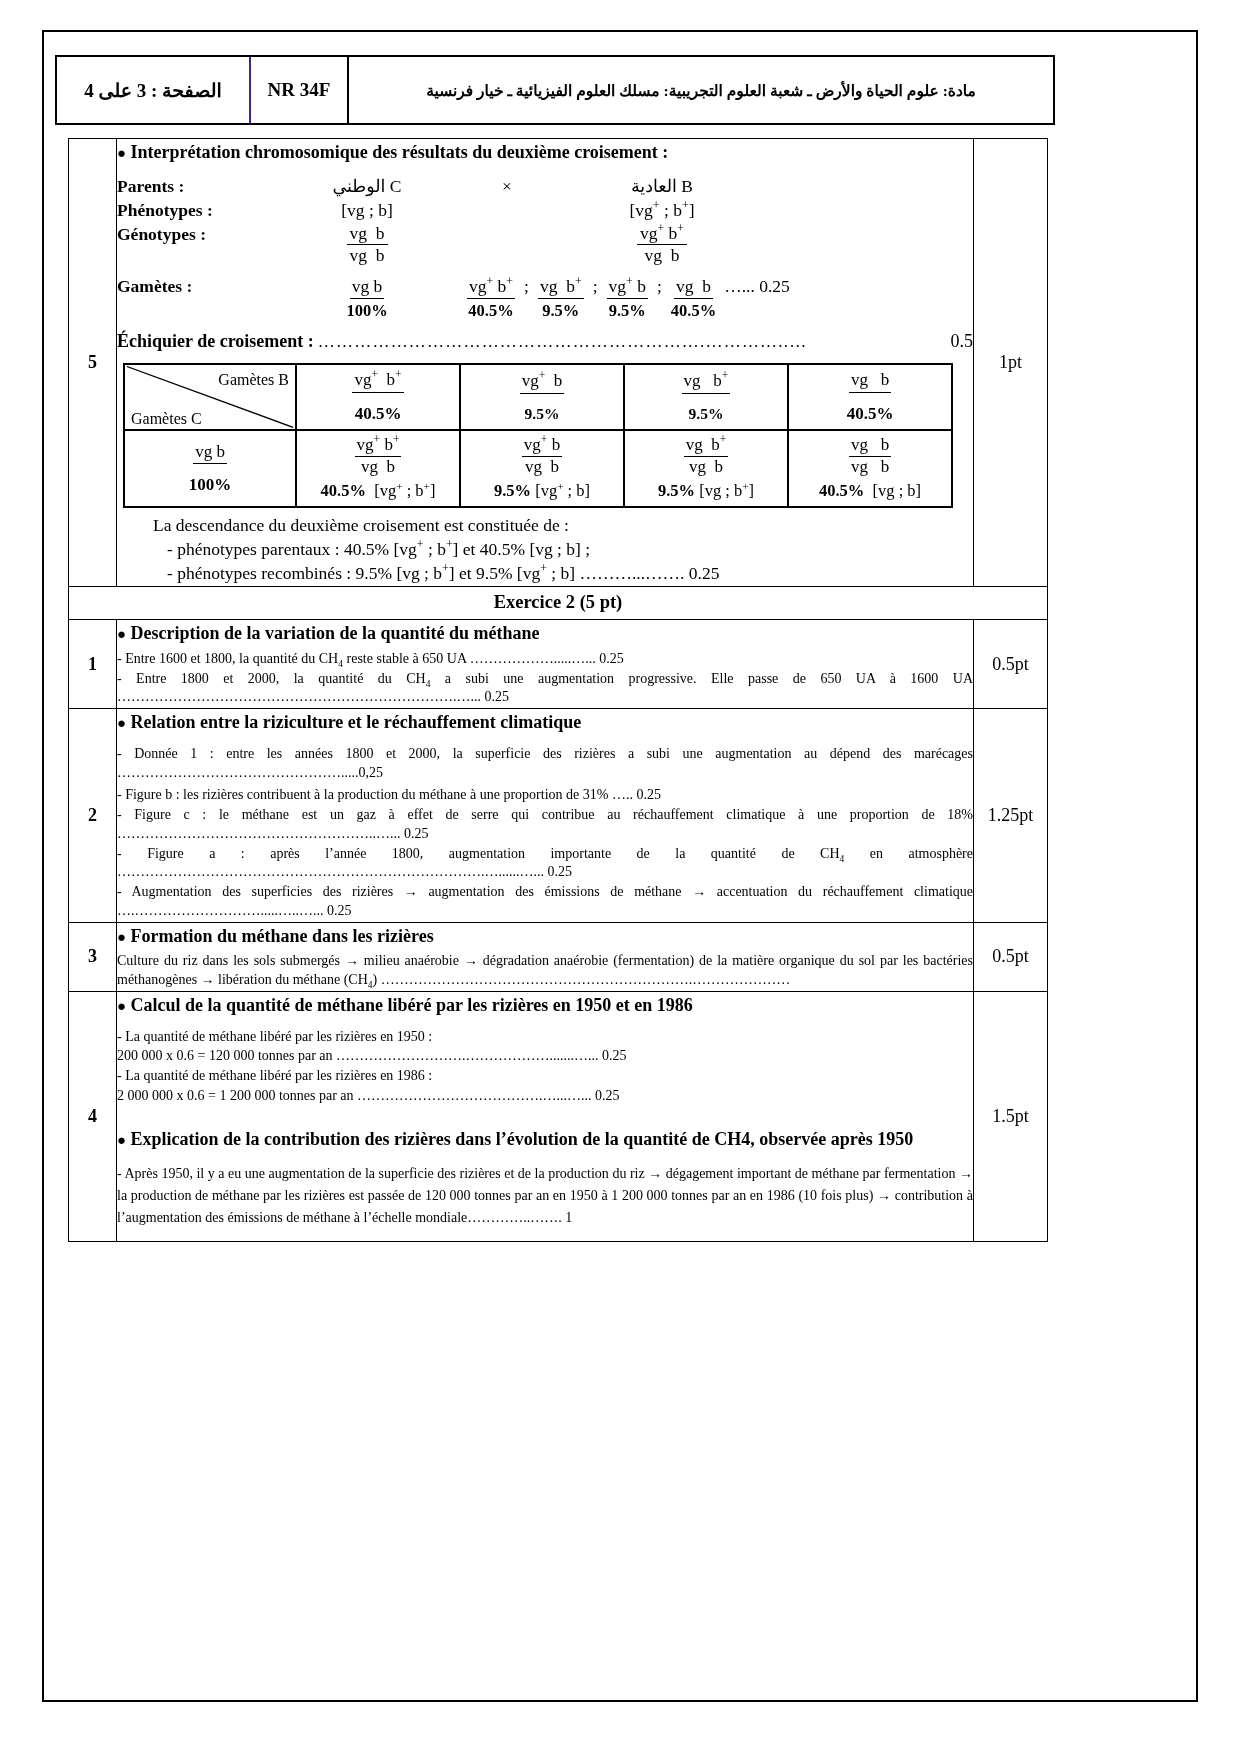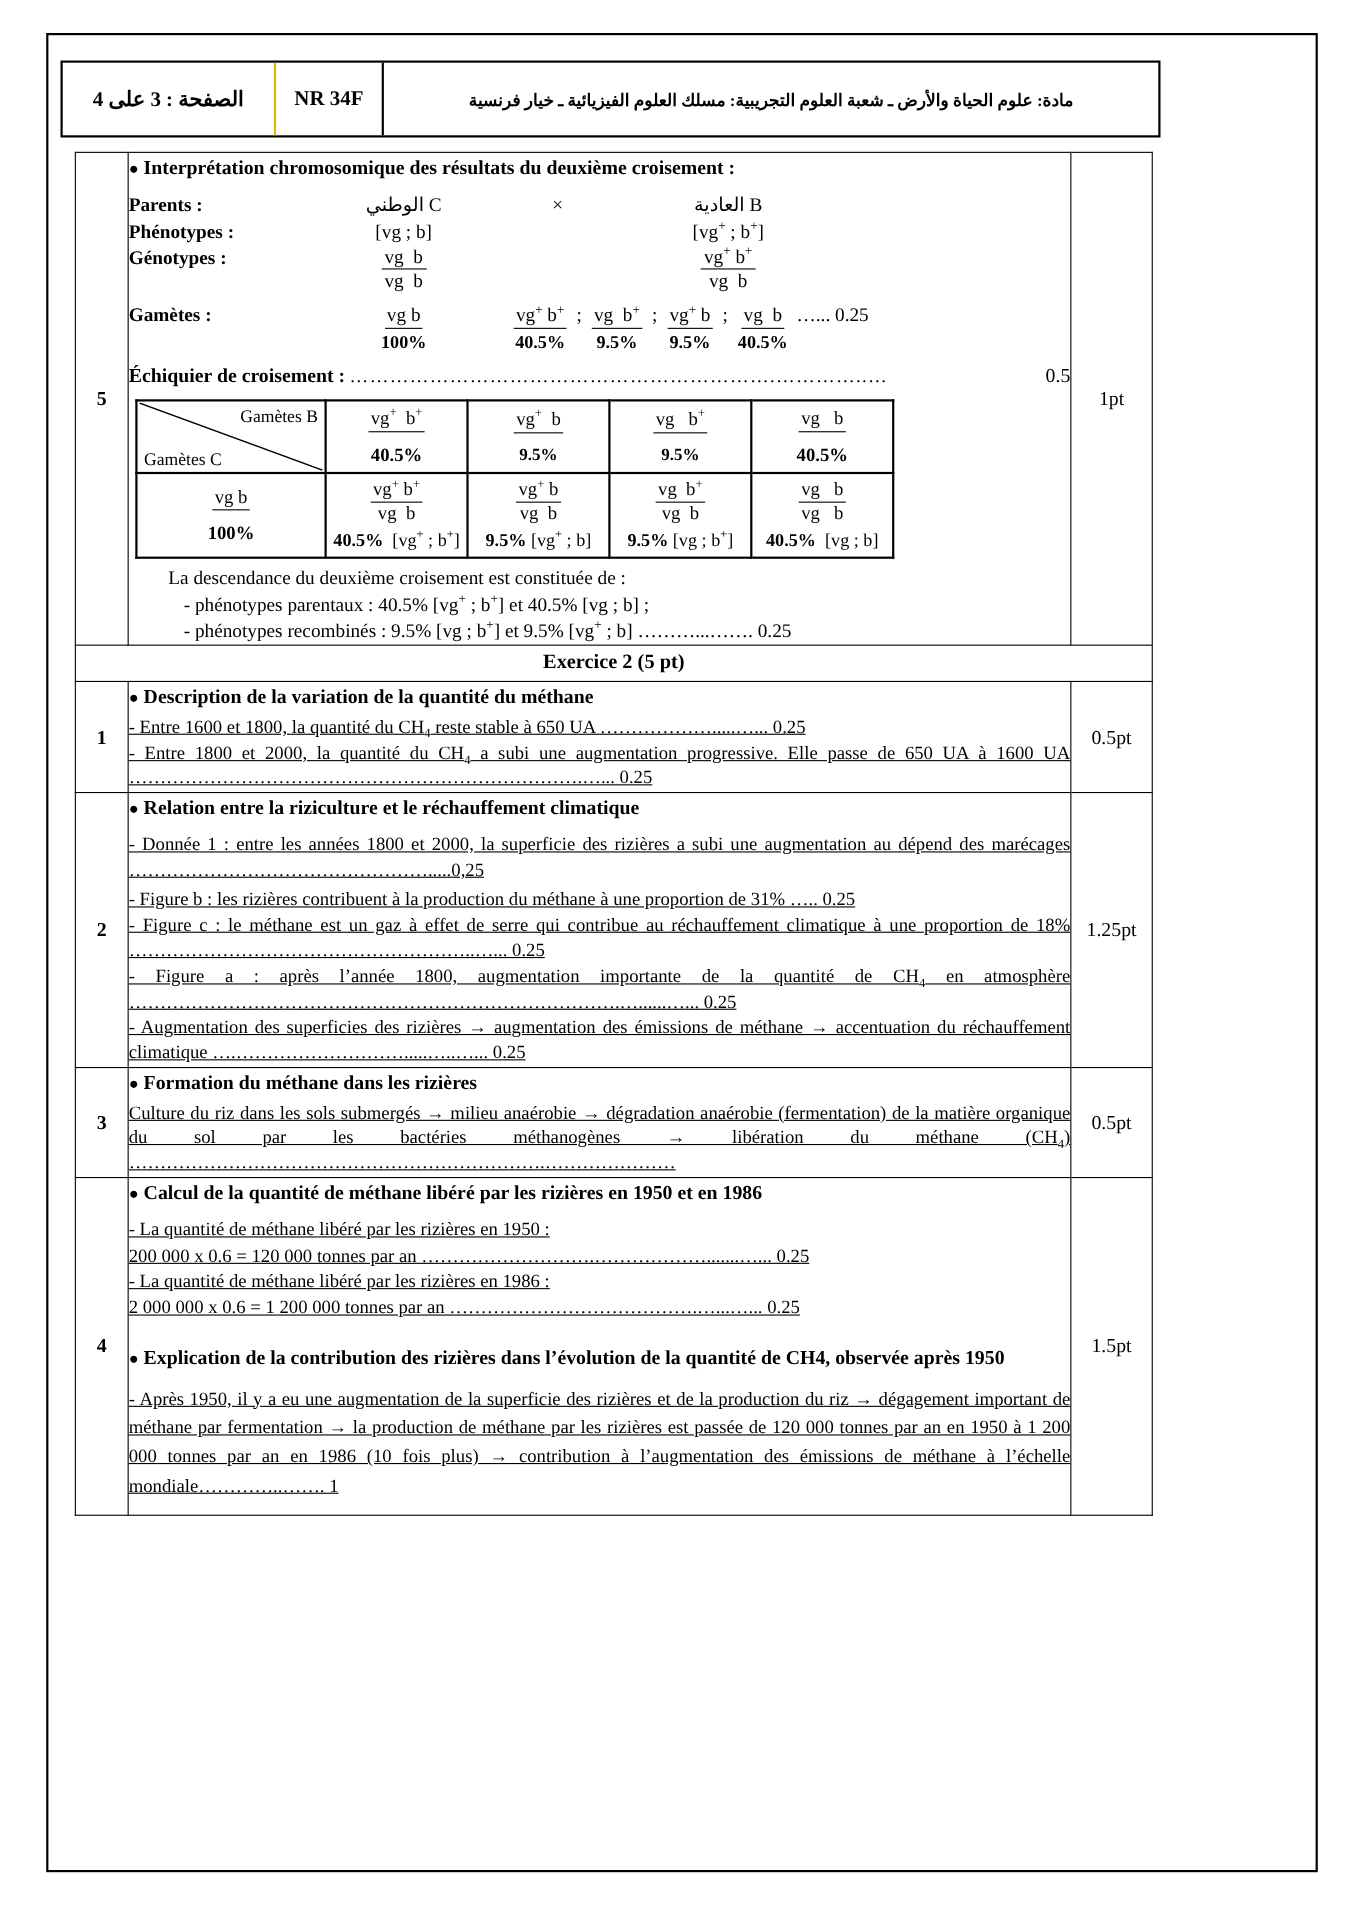--- a/index.html
+++ b/index.html
@@ -39,21 +39,21 @@
     border: 2px solid #000;
     box-sizing: border-box;
     display: flex;
     align-items: stretch;
   }
   .hdr-page {
     width: 192px;
     display: flex;
     align-items: center;
     justify-content: center;
-    border-right: 2px solid #eab308;
+    border-right: 2px solid #4c1d95;
     font-weight: bold;
     font-size: 19px;
     direction: rtl;
   }
   .hdr-code {
     width: 96px;
     display: flex;
     align-items: center;
     justify-content: center;
     border-right: 2px solid #000;
@@ -126,23 +126,22 @@
 
   .bullet-head {
     font-weight: bold;
     font-size: 18px;
     margin: 2px 0 4px 0;
   }
   .bullet-head .dot { font-size: 15px; }
 
   p.txt {
     margin: 0 0 1px 0;
-    font-size: 17px;
+    font-size: 14px;
     line-height: 1.34;
-    text-decoration: underline;
   }
   p.just { text-align: justify; }
   .indent { padding-left: 14px; }
 
   sup { font-size: 0.68em; vertical-align: super; line-height: 0; }
   sub { font-size: 0.68em; vertical-align: sub; line-height: 0; }
 
   
   .cross {
     margin-top: 10px;
@@ -191,21 +190,21 @@
     font-size: 18px;
   }
   .dots { flex: 1; overflow: hidden; white-space: nowrap; font-weight: normal;
           letter-spacing: 1.2px; padding: 0 4px; font-size: 17px;}
   .score-inline { font-weight: normal; }
 
   
   .punnett {
     margin: 10px 0 6px 6px;
     border-collapse: collapse;
-    width: 690px;
+    width: 830px;
     table-layout: fixed;
     border-radius: 19px;
   }
   .punnett td {
     border: 2px solid #000;
     text-align: center;
     vertical-align: middle;
     padding: 4px 2px;
     font-size: 17px;
     height: 38px;

